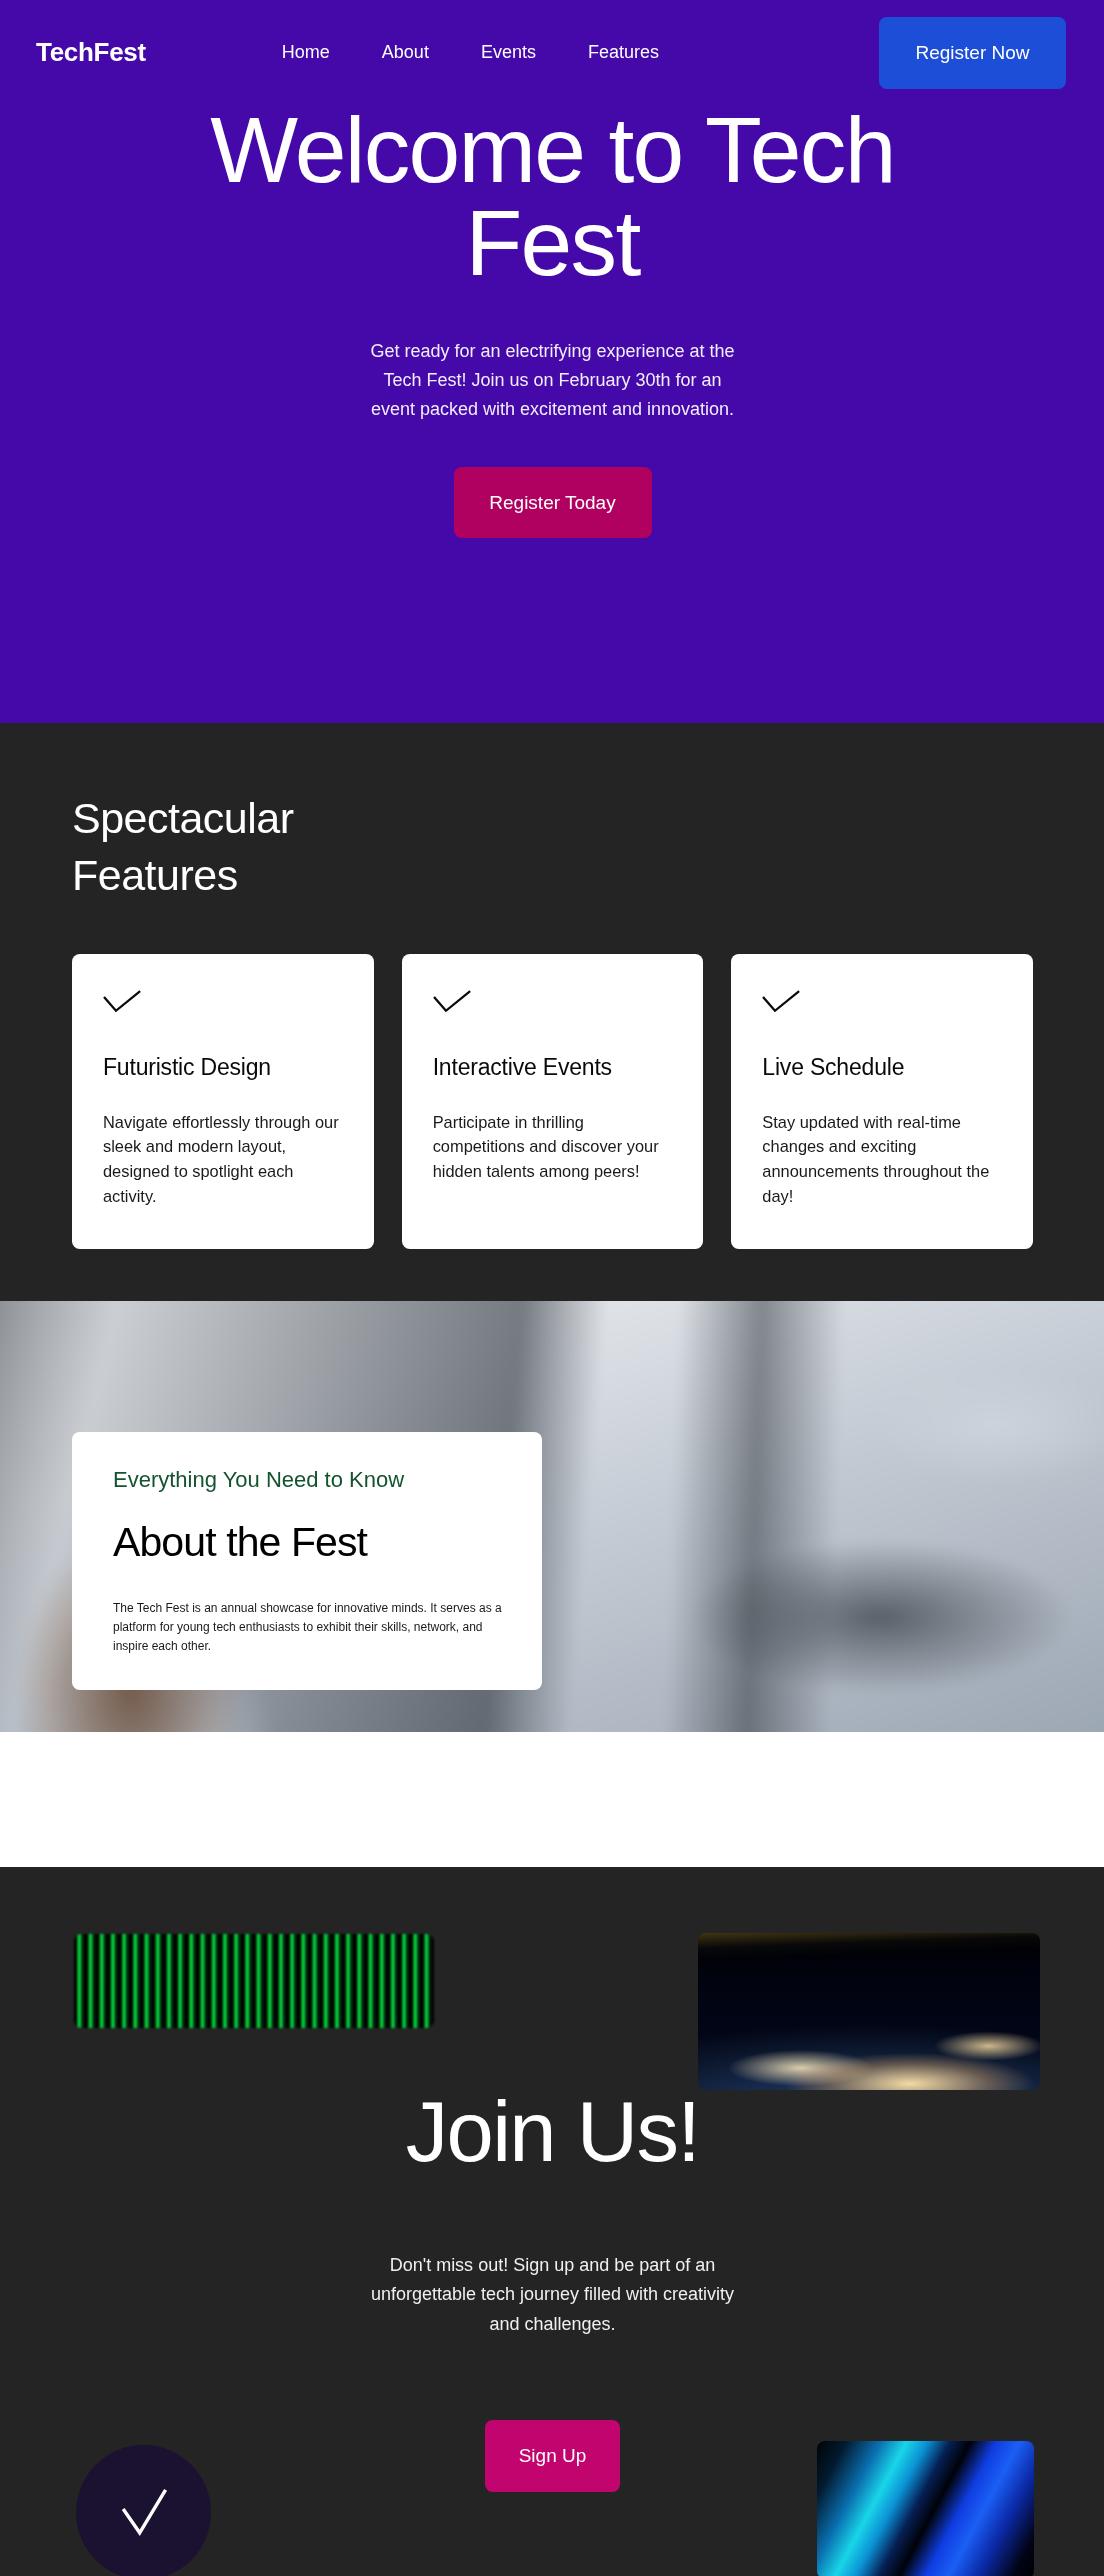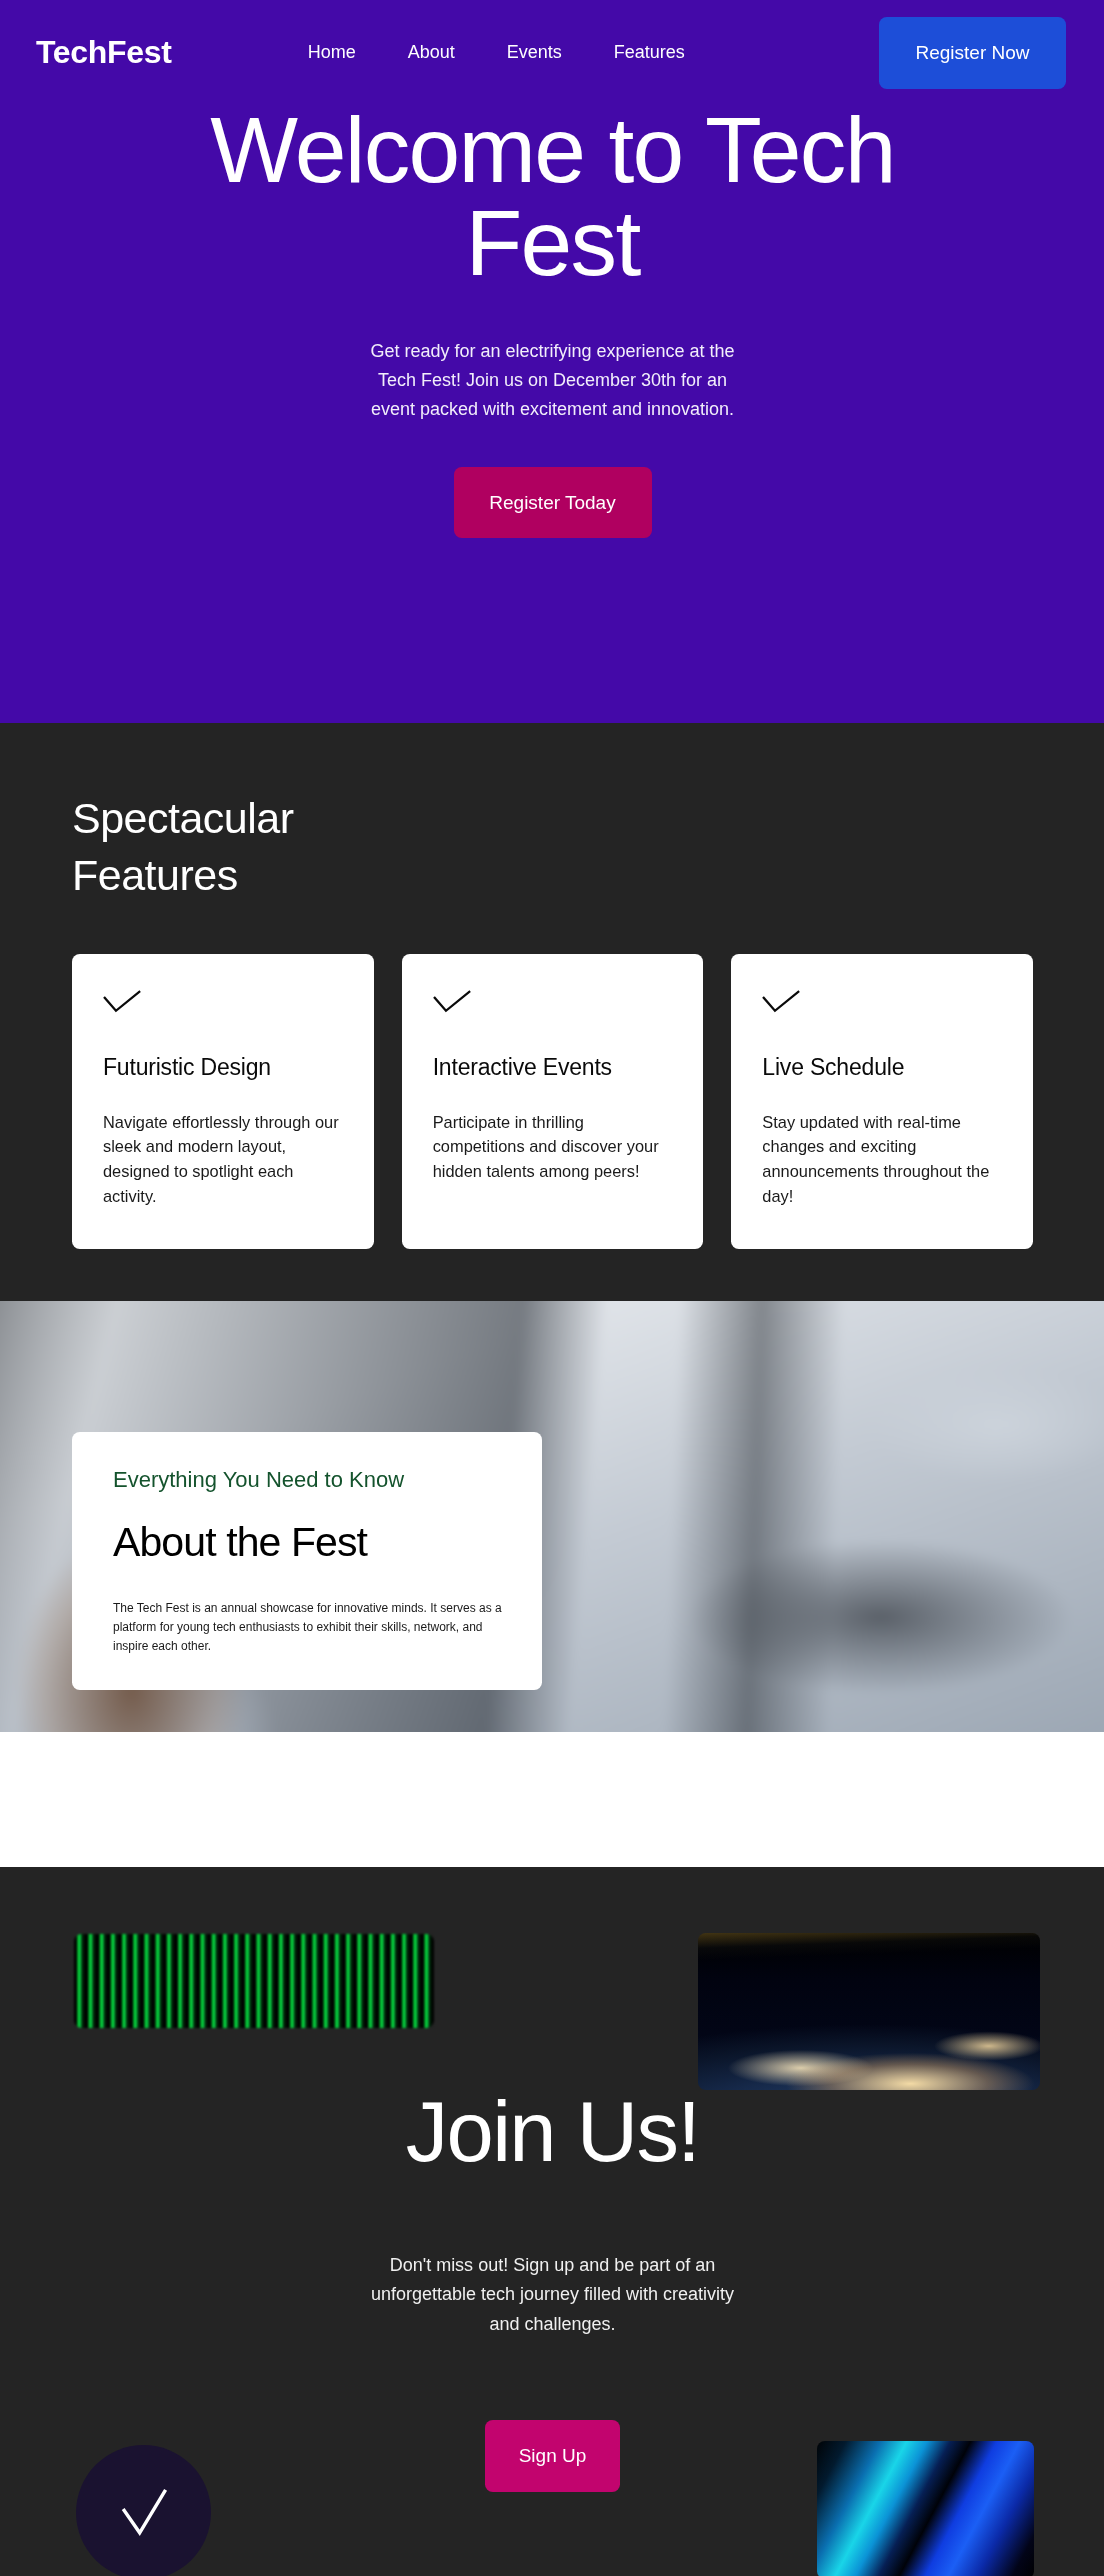--- a/index.html
+++ b/index.html
@@ -21,21 +21,21 @@
   }
   .navbar {
     height:104px;
     display:flex;
     align-items:center;
     padding:0 36px;
     position:relative;
   }
   .brand {
     color:#ffffff;
-    font-size:32px;
+    font-size:26px;
     font-weight:bold;
     letter-spacing:-0.3px;
     white-space:nowrap;
   }
   .navlinks {
     display:flex;
     align-items:center;
     gap:52px;
     margin-left:136px;
   }
@@ -313,21 +313,21 @@
         <a class="navlink" href="#">About</a>
         <a class="navlink" href="#">Events</a>
         <a class="navlink" href="#">Features</a>
       </div>
 
       <button class="register-now">Register Now</button>
     </nav>
 
     <div class="hero-body">
       <h1 class="hero-title">Welcome to Tech Fest</h1>
-      <p class="hero-sub">Get ready for an electrifying experience at the Tech Fest! Join us on December 30th for an event packed with excitement and innovation.</p>
+      <p class="hero-sub">Get ready for an electrifying experience at the Tech Fest! Join us on February 30th for an event packed with excitement and innovation.</p>
       <div class="hero-cta" style="width:100%;">
         <button class="register-today">Register Today</button>
       </div>
     </div>
   </section>
 
   <section class="features">
     <h2 class="features-title">Spectacular Features</h2>
 
     <div class="cards">

